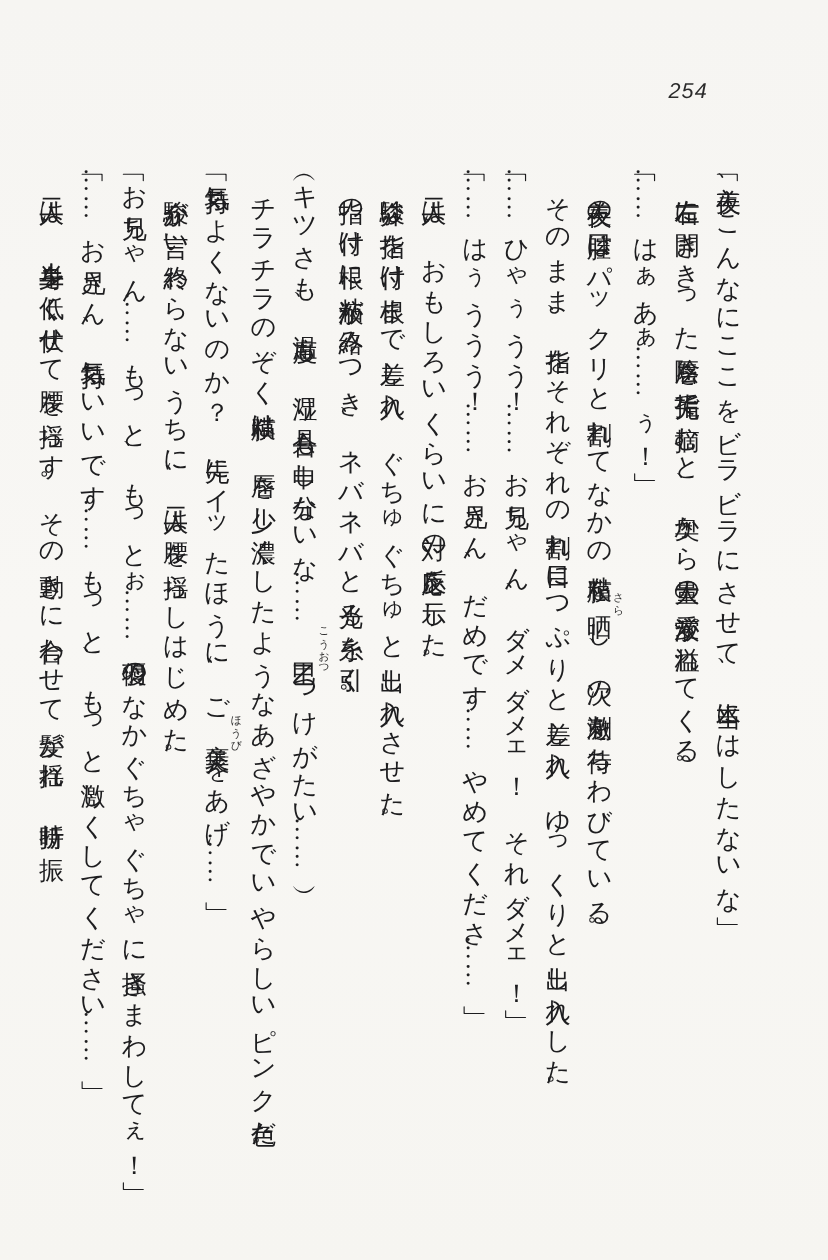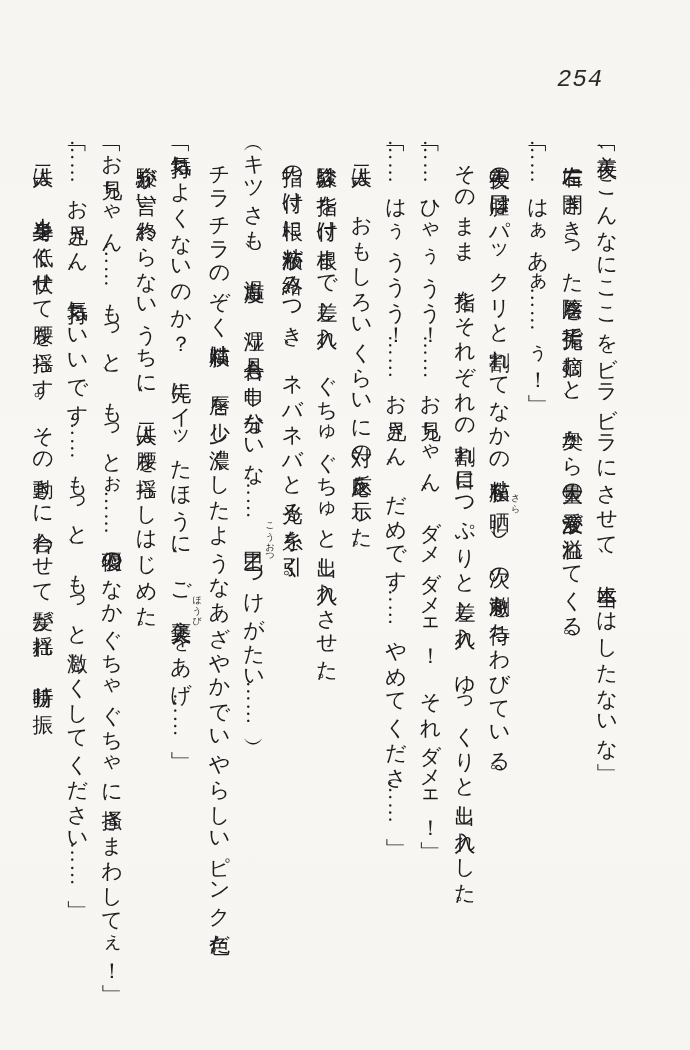--- a/index.html
+++ b/index.html
@@ -15,23 +15,23 @@
   }
   .page {
     position: absolute;
     inset: 0;
     background: linear-gradient(180deg, #f6f5f2 0%, #f8f7f4 50%, #f6f5f1 100%);
   }
   .page-number {
     position: absolute;
     left: 557px;
     top: 66px;
-    font-family: Liberation Mono, monospace;
+    font-family: Liberation Sans, sans-serif;
     font-style: italic;
-    font-size: 24px;
+    font-size: 18px;
     color: #2b2b2b;
     letter-spacing: 1px;
   }
   .text-columns {
     position: absolute;
     top: 138px;
     right: 66px;
     height: 878px;
     writing-mode: vertical-rl;
     text-orientation: mixed;

